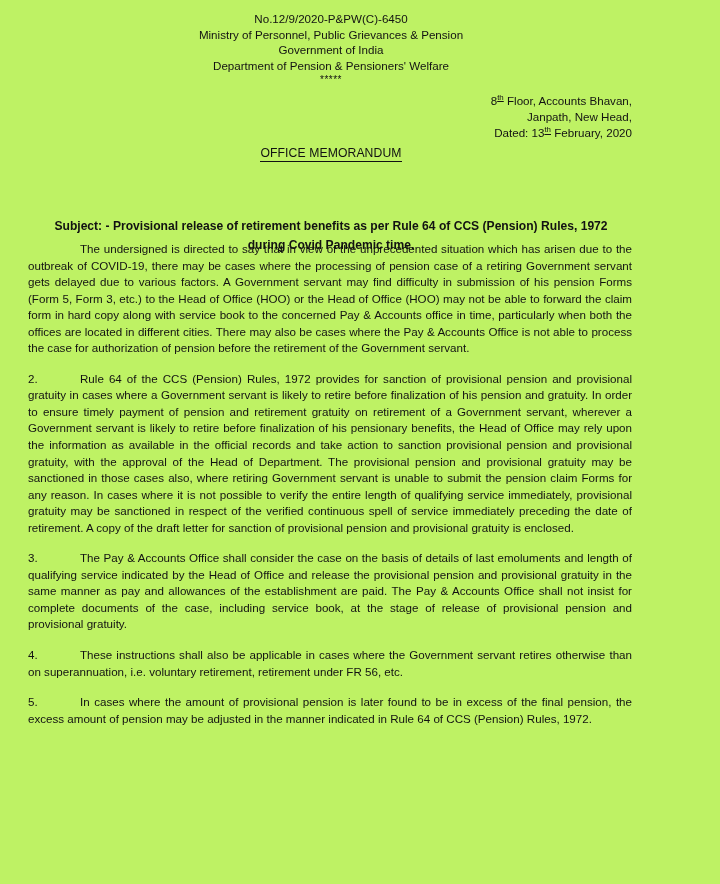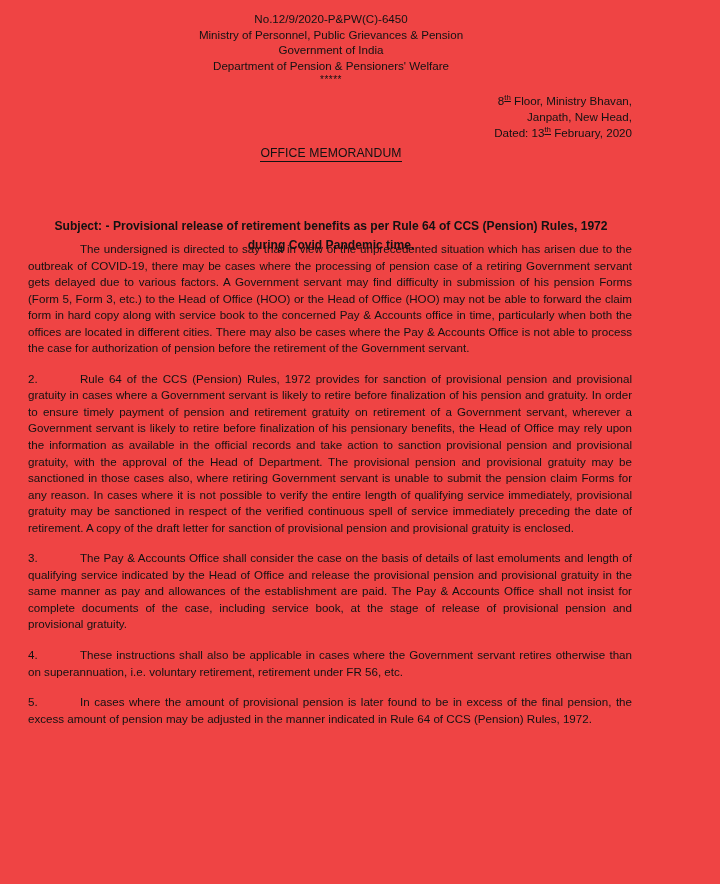--- a/index.html
+++ b/index.html
@@ -12,21 +12,21 @@
     width: 720px;
     height: 884px;
     font-family: "Liberation Sans", sans-serif;
     color: #121212;
     -webkit-font-smoothing: antialiased;
   }
   .page {
     position: relative;
     width: 720px;
     height: 884px;
-    background: #ef4444;
+    background: #bef264;
     overflow: hidden;
     padding-left: 40px;
   }
 
   
   .header-block {
     position: absolute;
     left: 0;
     top: 11px;
     width: 662px;
@@ -119,21 +119,21 @@
 
   <div class="header-block">
     <div class="header-line">No.12/9/2020-P&amp;PW(C)-6450</div>
     <div class="header-line">Ministry of Personnel, Public Grievances &amp; Pension</div>
     <div class="header-line">Government of India</div>
     <div class="header-line">Department of Pension &amp; Pensioners' Welfare</div>
     <div class="header-line stars">*****</div>
   </div>
 
   <div class="address-block">
-    <div class="address-line"><span>8</span><sup>th</sup><span> Floor, Ministry Bhavan,</span></div>
+    <div class="address-line"><span>8</span><sup>th</sup><span> Floor, Accounts Bhavan,</span></div>
     <div class="address-line">Janpath, New Head,</div>
     <div class="address-line"><span>Dated: 13</span><sup>th</sup><span> February, 2020</span></div>
   </div>
 
   <div class="om-title-wrap">
     <span class="om-title">OFFICE MEMORANDUM</span>
   </div>
 
   <div class="subject-block">Subject: - Provisional release of retirement benefits as per Rule 64 of CCS (Pension) Rules, 1972 during Covid Pandemic time.</div>
 

